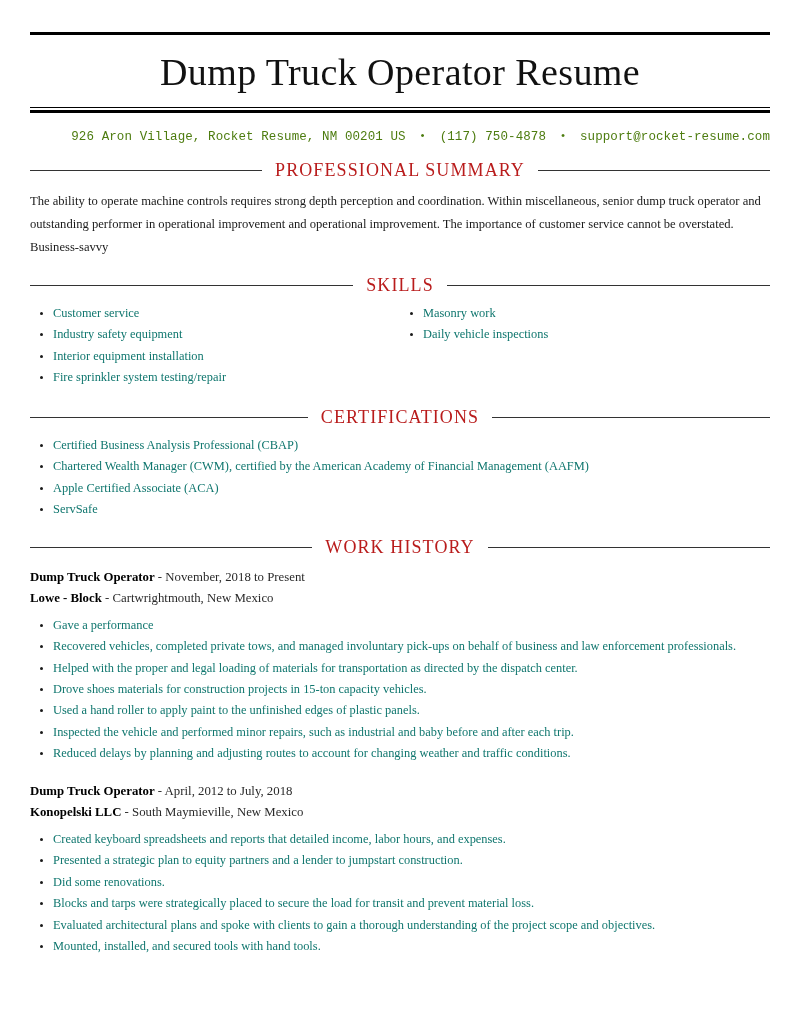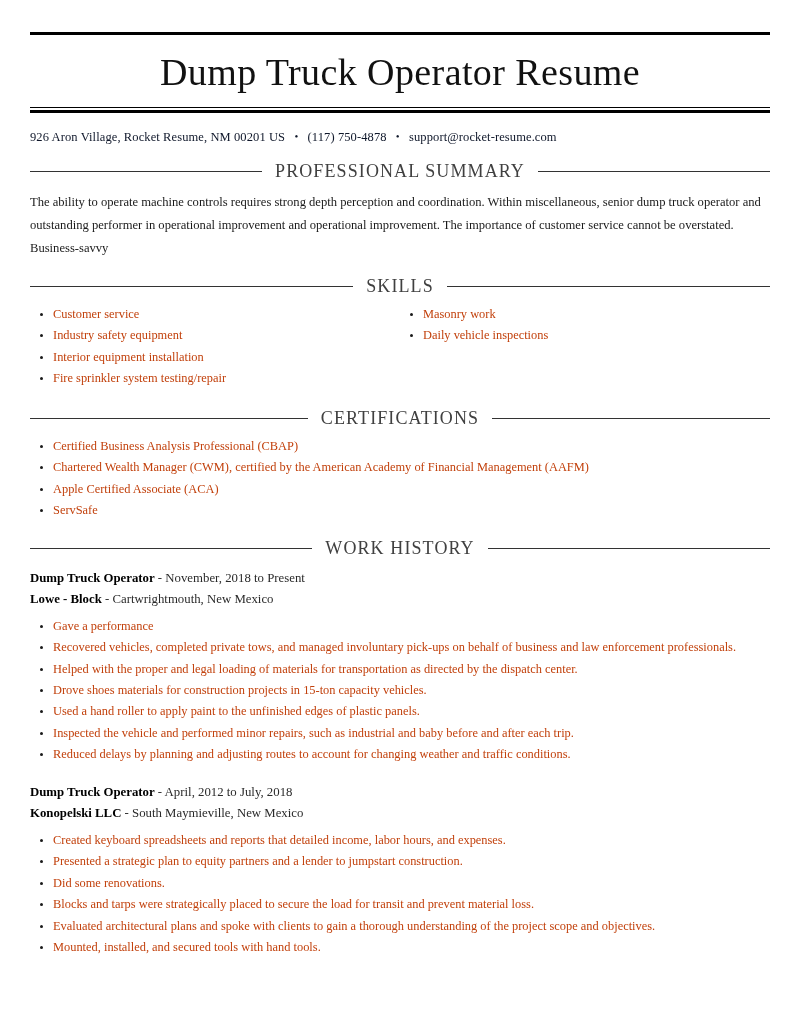--- a/index.html
+++ b/index.html
@@ -47,26 +47,27 @@
   .rule-double .thin {
     border-top: 1px solid #000000;
     height: 0;
   }
   .rule-double .thick {
     border-top: 3px solid #000000;
     height: 0;
     margin-top: 2px;
   }
   .contact-line {
-    text-align: left;
+    text-align: right;
     font-size: 12.5px;
-    color: #0f172a;
+    color: #4d7c0f;
     padding-top: 17px;
     letter-spacing: 0.1px;
     white-space: nowrap;
+    font-family: Liberation Mono, monospace;
   }
   .contact-sep {
     padding: 0 6px;
     font-size: 11px;
     position: relative;
     top: -1px;
   }
 
   
   .section {
@@ -81,21 +82,21 @@
   .section-head .line {
     flex: 1 1 auto;
     border-top: 1px solid #333333;
     height: 0;
   }
   .section-head .title {
     flex: 0 0 auto;
     font-size: 18px;
     letter-spacing: 1.1px;
     font-weight: 400;
-    color: #404040;
+    color: #b91c1c;
     white-space: nowrap;
   }
 
   
   .summary {
     font-size: 12.6px;
     line-height: 1.82;
     color: #1a1a1a;
     text-align: left;
   }
@@ -104,21 +105,21 @@
     list-style: none;
     margin: 0;
     padding: 0;
   }
   ul.bullets li {
     position: relative;
     padding-left: 23px;
     font-size: 12.4px;
     line-height: 1.45;
     margin-bottom: 3.5px;
-    color: #c2410c;
+    color: #0f766e;
   }
   ul.bullets li::before {
     content: "";
     position: absolute;
     left: 10px;
     top: 7px;
     width: 3px;
     height: 3px;
     background: #1a1a1a;
     border-radius: 50%;

